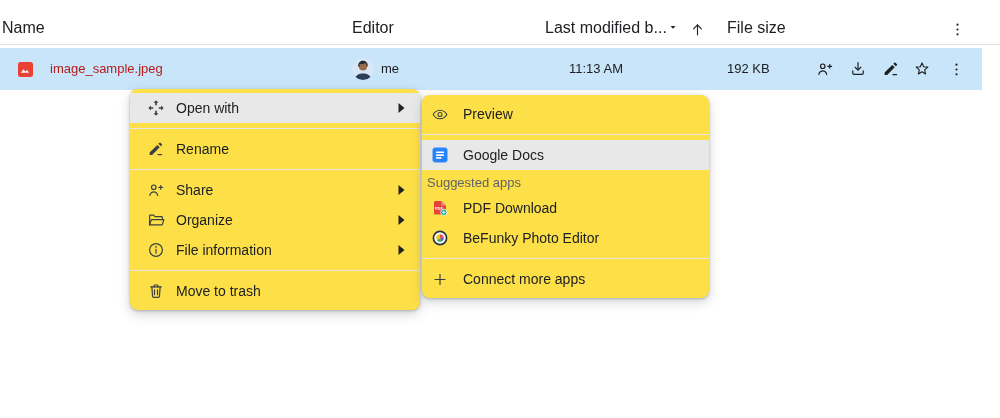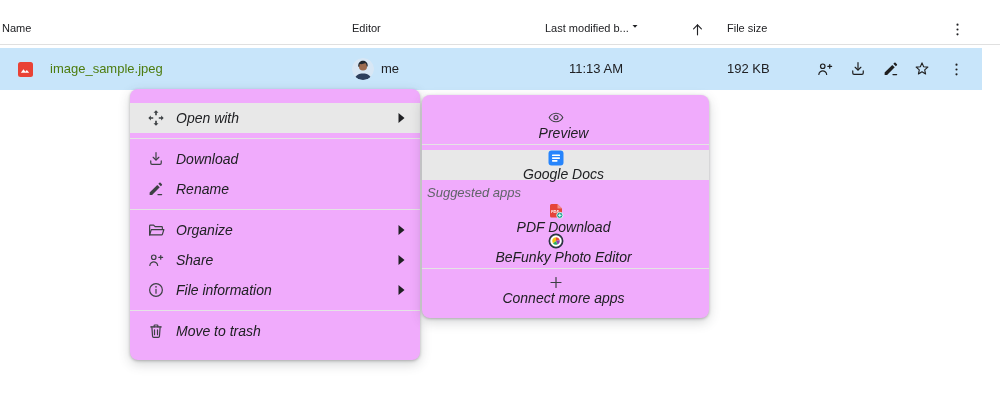--- a/index.html
+++ b/index.html
@@ -5,53 +5,53 @@
   * { box-sizing: border-box; }
   html,body { margin:0; padding:0; }
   body {
     width:1000px; height:418px; background:#fff;
     font-family:"Liberation Sans","DejaVu Sans",sans-serif;
     color:#202124; overflow:hidden; position:relative;
   }
   .page { position:relative; width:1000px; height:418px; }
 
   
-  .list-header { position:absolute; top:12px; left:0; width:1000px; height:32px; font-size:11px; }
+  .list-header { position:absolute; top:12px; left:0; width:1000px; height:32px; font-size:16px; }
   .list-header .col { position:absolute; line-height:32px; white-space:nowrap; }
   .col-name { left:2px; }
   .col-owner { left:352px; }
   .col-modified { left:545px; display:flex; cursor:pointer; }
   .col-sortarrow { left:688px; top:8px; }
   .col-size { left:727px; }
   .col-more { left:948px; top:8px; }
   .header-divider { position:absolute; top:44px; left:0; width:1000px; height:1px; background:#e0e0e0; }
   .icon-btn { width:18px; height:18px; display:flex; align-items:center; justify-content:center; cursor:pointer; }
 
   
   .file-row { position:absolute; top:48px; left:0; width:982px; height:42px; background:#c8e5fa; font-size:13px; }
   .file-row .cell { position:absolute; line-height:42px; white-space:nowrap; }
   .fr-icon { left:18px; top:14px; }
-  .fr-name { left:50px; color:#4d7c0f; }
+  .fr-name { left:50px; color:#b91c1c; }
   .fr-avatar { left:352px; top:10px; width:22px; height:22px; border-radius:50%; overflow:hidden; }
   .fr-owner { left:381px; }
   .fr-modified { left:545px;margin-left:24px; }
   .fr-size { left:727px; }
   .row-action { position:absolute; top:12px; }
   .ra-share { left:816px; } .ra-download { left:849px; } .ra-rename { left:882px; }
   .ra-star { left:913px; } .ra-more { left:947px; }
 
   
-  .menu { position:absolute; background:#f0abfc; border-radius:8px; padding:14px 0;
-          box-shadow:0 1px 3px rgba(0,0,0,.24), 0 4px 12px rgba(60,64,67,.22);font-style:italic; }
+  .menu { position:absolute; background:#fde047; border-radius:8px; padding:4px 0;
+          box-shadow:0 1px 3px rgba(0,0,0,.24), 0 4px 12px rgba(60,64,67,.22); }
   .left-menu { left:130px; top:89px; width:290px; z-index:5; }
   .sub-menu  { left:422px; top:95px; width:287px; z-index:6; }
 
   .menu-item { display:flex; align-items:center; height:30px; padding:0 14px 0 17px;
                font-size:14px; cursor:pointer; }
-  .sub-menu .menu-item { padding:0 14px 0 10px;flex-direction:column; }
+  .sub-menu .menu-item { padding:0 14px 0 10px; }
   .menu-item.highlight { background:#e8e8e8; }
   .mi-icon { width:18px; height:18px; margin-right:11px; flex:none; display:flex; align-items:center; justify-content:center; }
   .sub-menu .mi-icon { width:16px; height:16px; margin-right:15px; }
   .mi-label { flex:1; white-space:nowrap; }
   .mi-shortcut { font-size:12px; color:#5f6368; letter-spacing:.5px; }
   .mi-chevron { margin-left:auto; display:flex; }
   .menu-divider { height:1px; background:#e4e4e4; margin:5px 0; }
   .section-label { font-size:13px; color:#5f6368; padding:5px 0 3px 5px; }
 
   svg.oicon { stroke:#3c4043; fill:none; stroke-width:1.6; stroke-linecap:round; stroke-linejoin:round; }
@@ -165,70 +165,60 @@
       <span class="mi-label">Open with</span>
       <span class="mi-chevron">
         <svg width="10" height="12" viewBox="0 0 10 12" class="ficon" style="fill:#202124">
             <path d="M2.5 1l6 5-6 5z"></path>
           </svg>
       </span>
     </div>
 
     <div class="menu-divider"></div>
 
-    <div class="menu-item">
-      <span class="mi-icon">
-        <svg width="18" height="18" viewBox="0 0 24 24" class="oicon">
-            <path d="M12 3.5v9.5"></path>
-            <path d="M8.2 9.7L12 13.5l3.8-3.8"></path>
-            <path d="M5 14.5v2.8c0 1 .8 1.8 1.8 1.8h10.4c1 0 1.8-.8 1.8-1.8v-2.8"></path>
-          </svg>
-      </span>
-      <span class="mi-label">Download</span>
-    </div>
 
     <div class="menu-item">
       <span class="mi-icon">
         <svg width="18" height="18" viewBox="0 0 24 24" class="ficon">
             <path d="M3.5 16.7V20h3.3L17 9.8l-3.3-3.3L3.5 16.7z"></path>
             <path d="M19.9 6.9c.4-.4.4-1 0-1.4l-1.9-1.9c-.4-.4-1-.4-1.4 0l-1.5 1.5 3.3 3.3 1.5-1.5z"></path>
             <rect x="13.8" y="18.6" width="6.5" height="1.6" rx=".8"></rect>
           </svg>
       </span>
       <span class="mi-label">Rename</span>
     </div>
 
 
     <div class="menu-divider"></div>
-
-    <div class="menu-item">
-      <span class="mi-icon">
-        <svg width="18" height="18" viewBox="0 0 24 24" class="oicon">
-            <path d="M3.5 18.5v-12c0-.55.45-1 1-1h4.3l2 2h8.7c.55 0 1 .45 1 1v1.8"></path>
-            <path d="M3.5 18.5l2.2-7h16.8l-2 6.3c-.13.42-.52.7-.96.7H3.5z"></path>
-          </svg>
-      </span>
-      <span class="mi-label">Organize</span>
-      <span class="mi-chevron">
-        <svg width="10" height="12" viewBox="0 0 10 12" class="ficon" style="fill:#202124">
-            <path d="M2.5 1l6 5-6 5z"></path>
-          </svg>
-      </span>
-    </div>
 
     <div class="menu-item">
       <span class="mi-icon">
         <svg width="18" height="18" viewBox="0 0 24 24" class="oicon">
             <circle cx="9" cy="8.3" r="3"></circle>
             <path d="M3.8 19.3c0-3.3 3.4-4.9 5.2-4.9s5.2 1.6 5.2 4.9"></path>
             <path d="M18.3 6v5"></path>
             <path d="M15.8 8.5h5"></path>
           </svg>
       </span>
       <span class="mi-label">Share</span>
+      <span class="mi-chevron">
+        <svg width="10" height="12" viewBox="0 0 10 12" class="ficon" style="fill:#202124">
+            <path d="M2.5 1l6 5-6 5z"></path>
+          </svg>
+      </span>
+    </div>
+
+    <div class="menu-item">
+      <span class="mi-icon">
+        <svg width="18" height="18" viewBox="0 0 24 24" class="oicon">
+            <path d="M3.5 18.5v-12c0-.55.45-1 1-1h4.3l2 2h8.7c.55 0 1 .45 1 1v1.8"></path>
+            <path d="M3.5 18.5l2.2-7h16.8l-2 6.3c-.13.42-.52.7-.96.7H3.5z"></path>
+          </svg>
+      </span>
+      <span class="mi-label">Organize</span>
       <span class="mi-chevron">
         <svg width="10" height="12" viewBox="0 0 10 12" class="ficon" style="fill:#202124">
             <path d="M2.5 1l6 5-6 5z"></path>
           </svg>
       </span>
     </div>
 
     <div class="menu-item">
       <span class="mi-icon">
         <svg width="18" height="18" viewBox="0 0 24 24" class="oicon">

